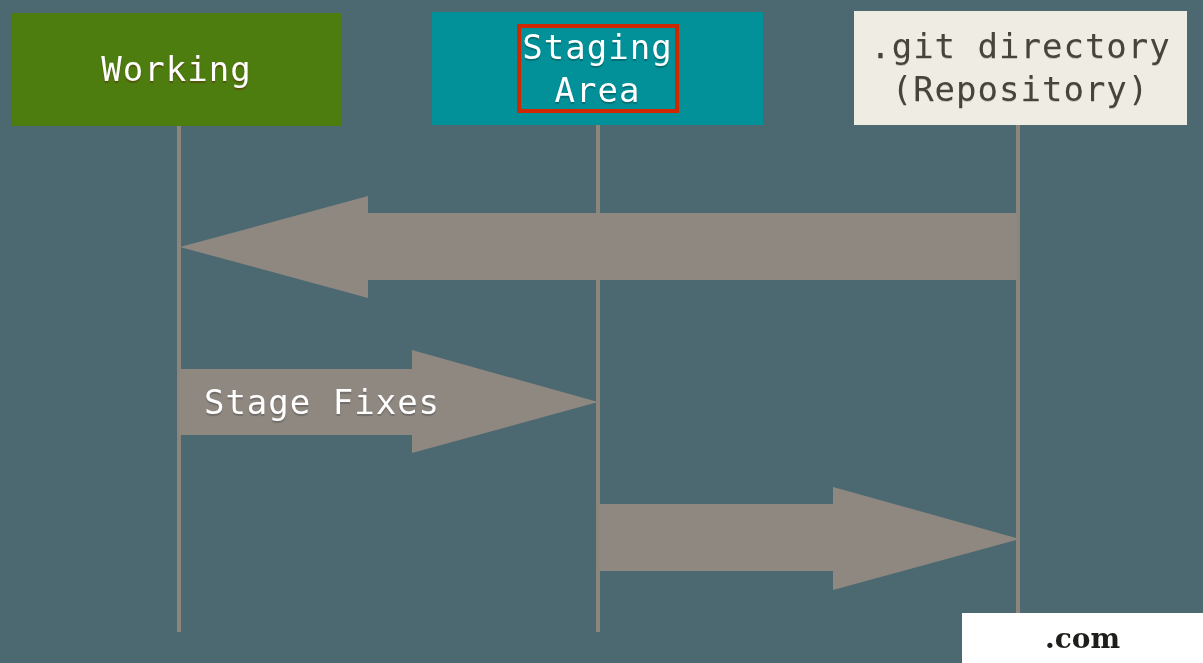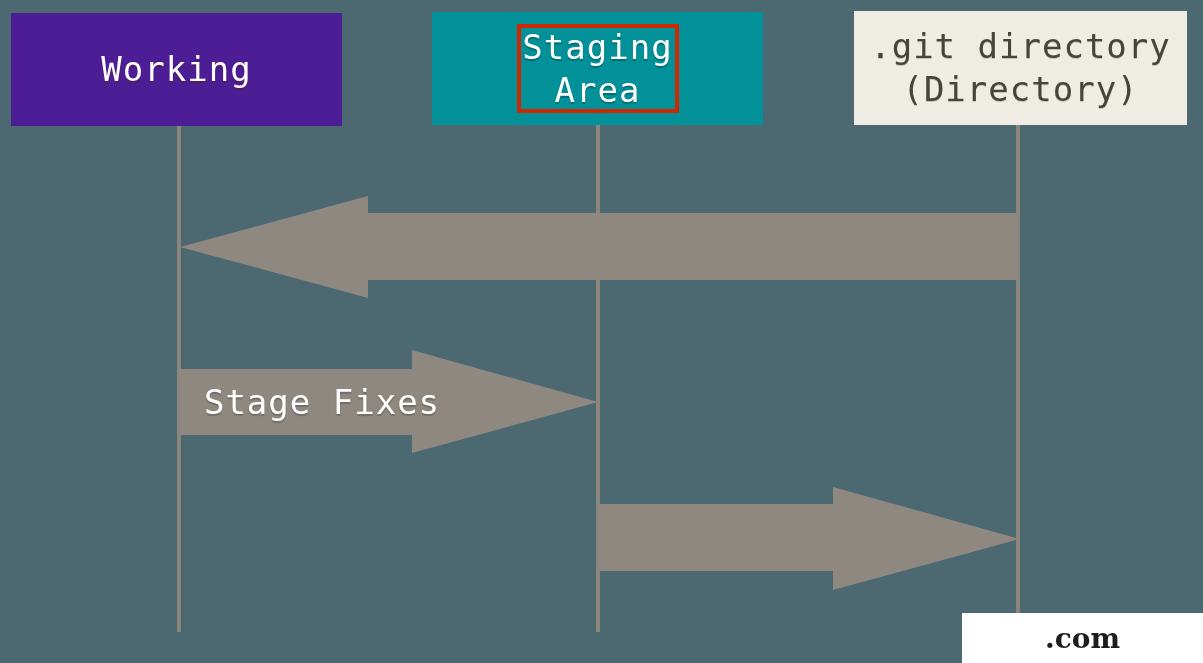--- a/index.html
+++ b/index.html
@@ -57,21 +57,21 @@
     align-items: center;
     justify-content: center;
     font-size: 34px;
     line-height: 43px;
     letter-spacing: 1px;
     text-align: center;
     white-space: nowrap;
   }
   #node-working {
     left: 11px; top: 13px; width: 331px; height: 113px;
-    background: #4c1d95; color: #FFFFFF;
+    background: #4d7c0f; color: #FFFFFF;
     text-shadow: 0 2px 1px rgba(90,30,10,0.4);
     gap: 40px;
   }
   #node-staging {
     left: 432px; top: 12px; width: 331px; height: 113px;
     background: #029199; color: #FFFFFF;
     text-shadow: 0 2px 1px rgba(0,60,60,0.4);
   }
   #node-git {
     left: 854px; top: 11px; width: 333px; height: 114px;
@@ -142,20 +142,20 @@
 
   <div class="node" id="node-staging">
     <div class="highlight-rect">
       <span>Staging</span>
       <span>Area</span>
     </div>
   </div>
 
   <div class="node" id="node-git">
     <span>.git directory</span>
-    <span>(Directory)</span>
+    <span>(Repository)</span>
   </div>
 
   <div class="brand-badge">
       <span class="brand-suffix">.com</span>
   </div>
 
 </div>
 
 </body></html>

